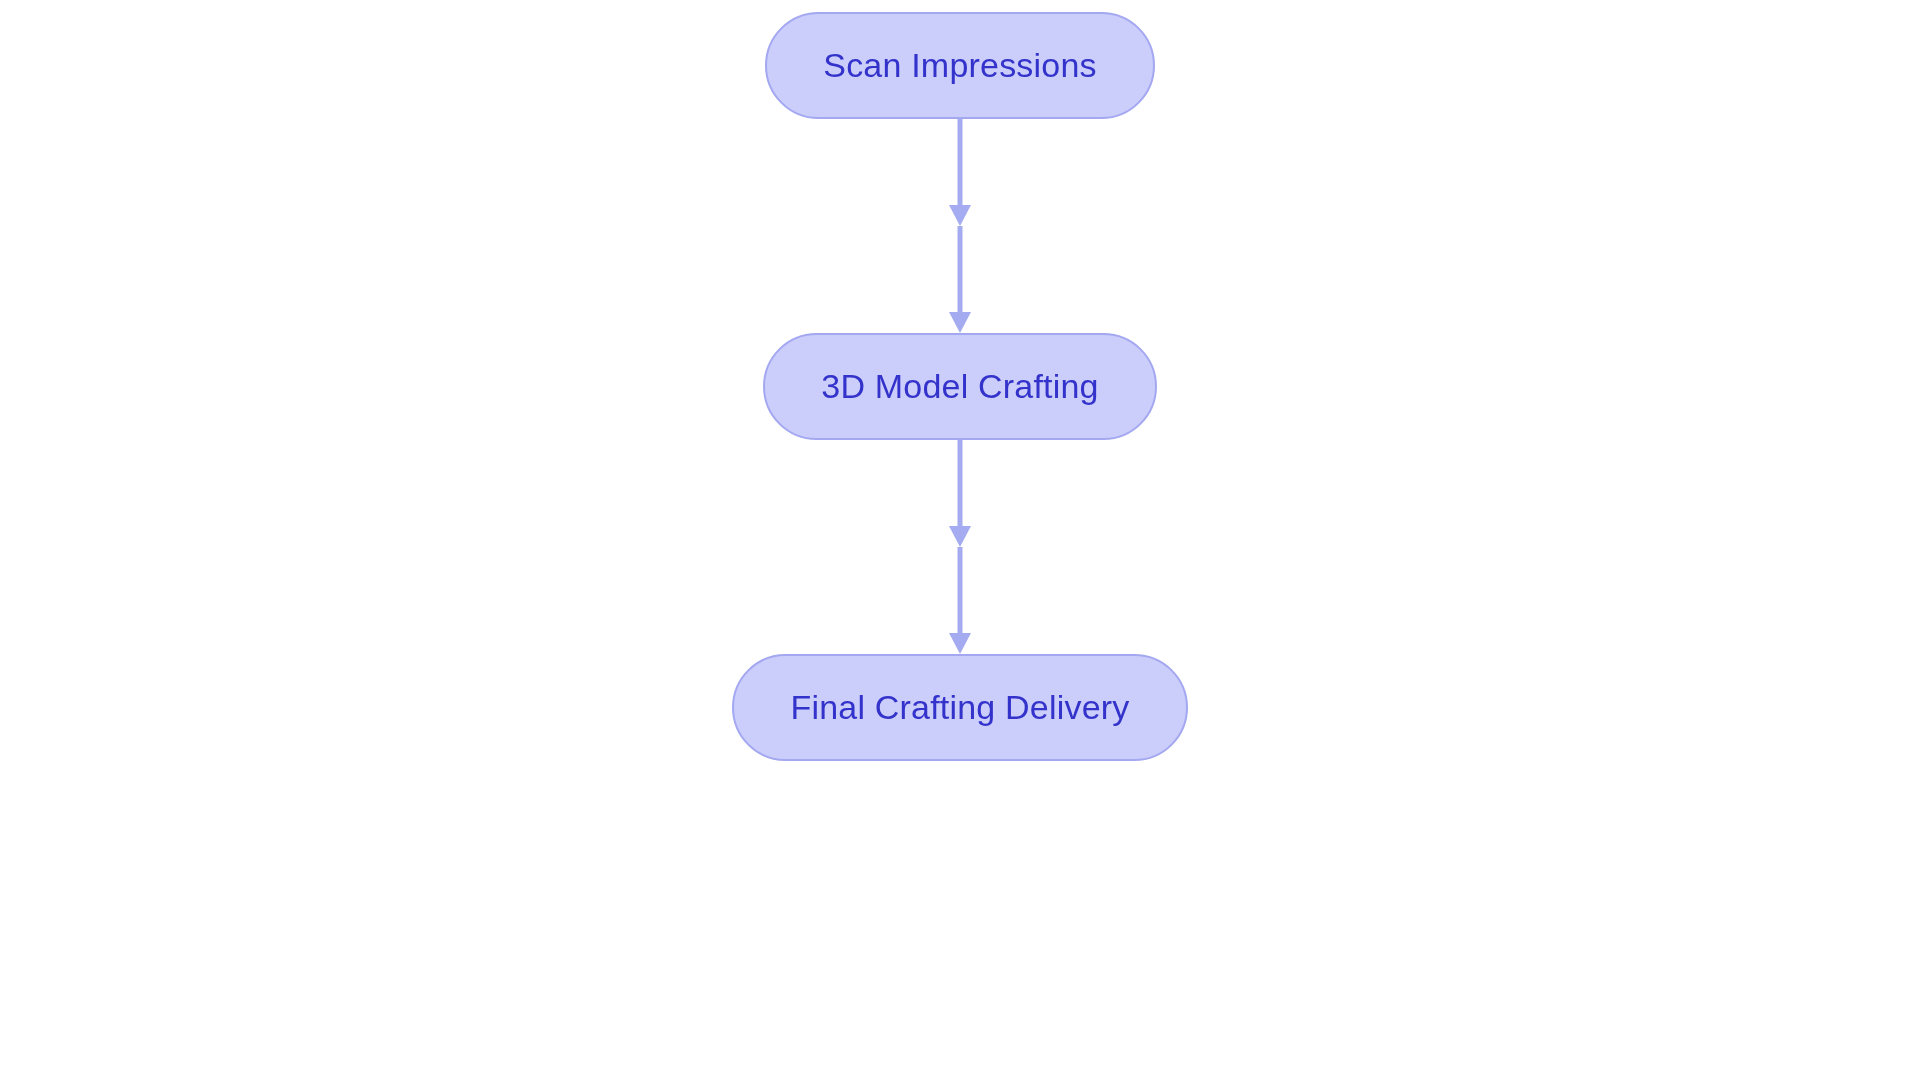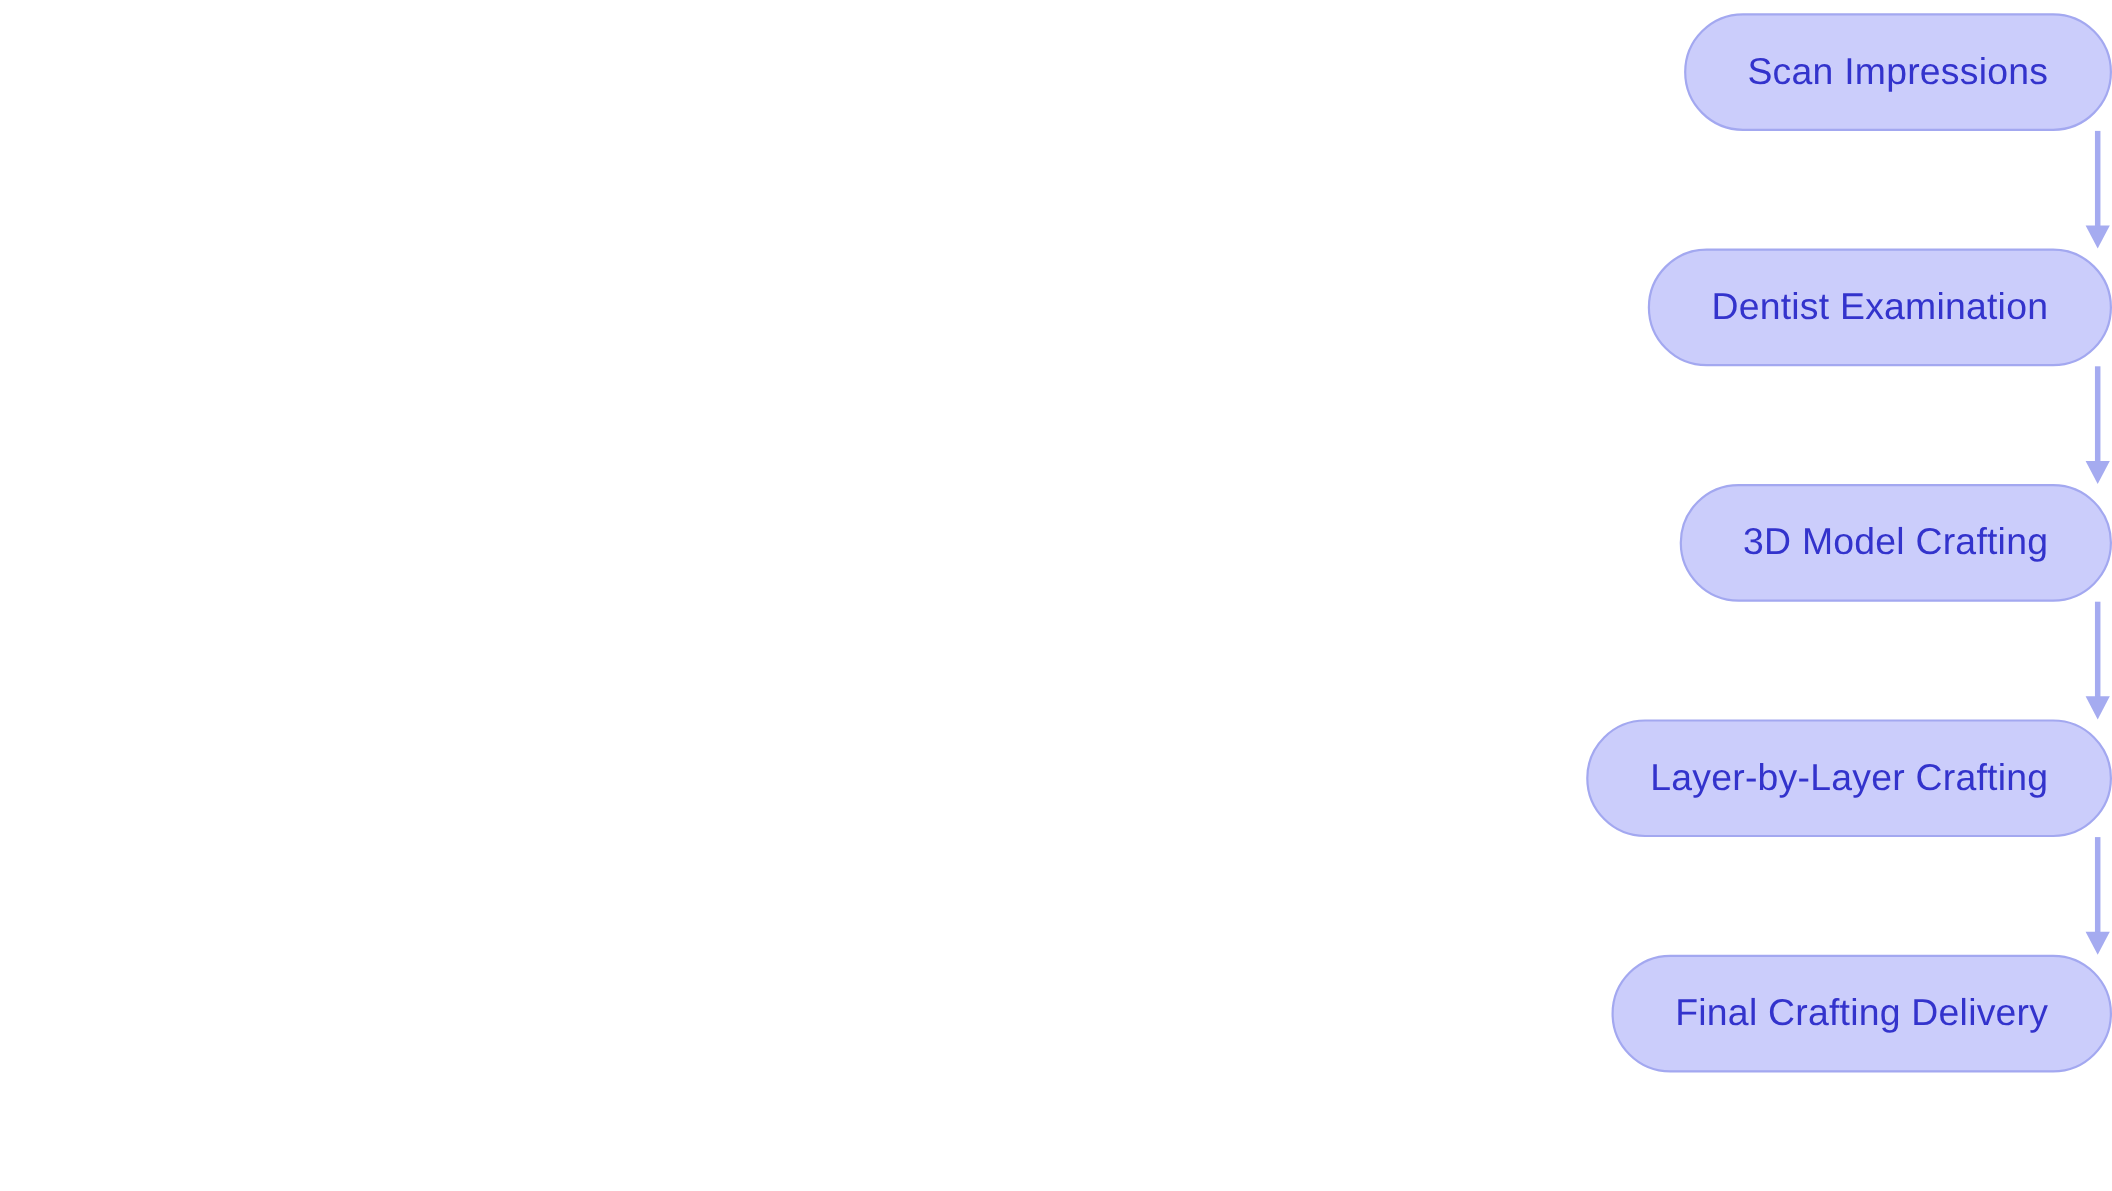--- a/index.html
+++ b/index.html
@@ -13,21 +13,21 @@
     font-family: "Liberation Sans", sans-serif;
     overflow: hidden;
   }
 
   #flowchart {
     position: relative;
     width: 1920px;
     height: 1083px;
     display: flex;
     flex-direction: column;
-    align-items: flex-end;
+    align-items: center;
     justify-content: flex-start;
   }
 
   .node {
     box-sizing: border-box;
     background: #cbcdfb;
     border: 2px solid #a3a8f0;
     border-radius: 999px;
     color: #3333cc;
     display: flex;
@@ -80,41 +80,35 @@
 
   <div class="node n0">
     <span>Scan Impressions</span>
   </div>
 
   <div class="connector">
     <span class="line"></span>
     <span class="head"></span>
   </div>
 
-  <div class="node">
-    <span>Dentist Examination</span>
-  </div>
 
   <div class="connector">
     <span class="line"></span>
     <span class="head"></span>
   </div>
 
   <div class="node">
     <span>3D Model Crafting</span>
   </div>
 
   <div class="connector">
     <span class="line"></span>
     <span class="head"></span>
   </div>
 
-  <div class="node">
-    <span>Layer-by-Layer Crafting</span>
-  </div>
 
   <div class="connector">
     <span class="line"></span>
     <span class="head"></span>
   </div>
 
   <div class="node">
     <span>Final Crafting Delivery</span>
   </div>
 

